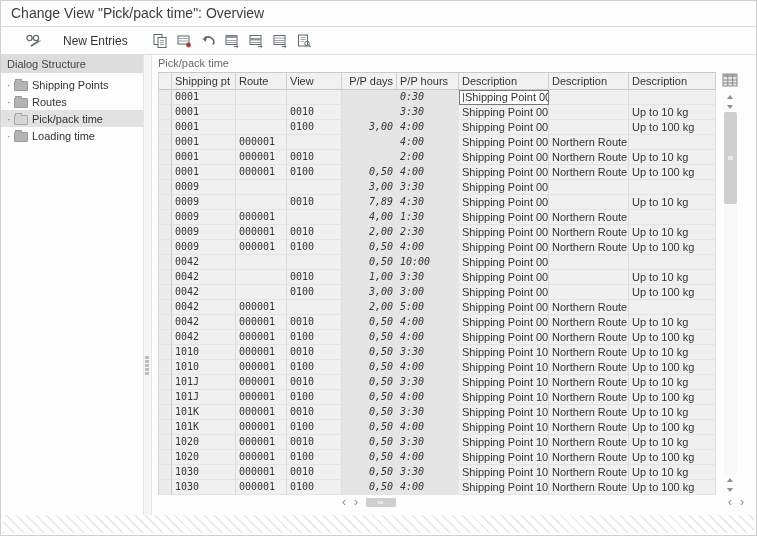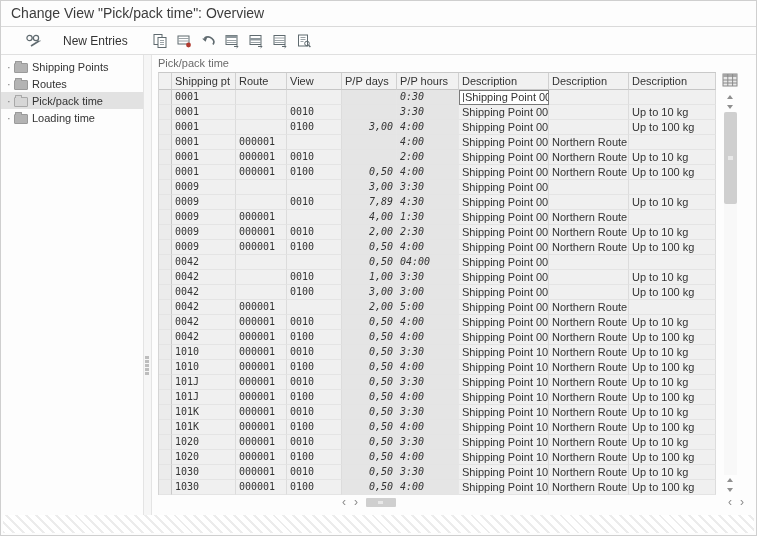--- a/index.html
+++ b/index.html
@@ -40,21 +40,21 @@
   .th{background:#f1f1f1;border-right:1px solid #d0d0d0;border-bottom:1px solid #c6c6c6;height:17px;line-height:17px;font-size:11px;color:#333;padding:0 3px;box-sizing:border-box;overflow:hidden;white-space:nowrap;flex:none;}
   .td{border-right:1px solid #dcdcdc;border-bottom:1px solid #e4e4e4;height:15px;line-height:14px;font-size:11px;color:#333;padding:0 3px;box-sizing:border-box;overflow:hidden;white-space:nowrap;flex:none;}
   .key,.ro{background:#f0f0f0;}
   .edit{background:#e5e5e5;border-right-color:#e6e6e6;font-style:italic;}
   .mono{font-family:"DejaVu Sans Mono",monospace;font-size:10px;}
   .num{text-align:right;}
   .sel-cell{background:#ececec;border-right:1px solid #c9c9c9;}
   .focused{background:#fff;border:1px solid #7a7a7a;line-height:12px;}
   .focused::before{content:"";display:inline-block;width:1px;height:9px;background:#555;margin-right:1px;vertical-align:-1px;}
   .w-sel{width:13px;}.w-ship{width:64px;}.w-route{width:51px;}.w-wgt{width:55px;}
-  .w-days{width:55px;}.w-hrs{width:62px;}.w-d1{width:90px;}.w-d2{width:80px;}.w-d3{width:87px;flex:1;}
+  .w-days{width:55px;text-align:right;}.w-hrs{width:62px;}.w-d1{width:90px;}.w-d2{width:80px;}.w-d3{width:87px;flex:1;}
 
   
   .vstrip{width:20px;flex:none;display:flex;flex-direction:column;align-items:center;padding-left:4px;}
   .vs-grid{width:16px;height:15px;margin:1px 0 4px 0;cursor:pointer;}
   .tri{width:0;height:0;border-left:3px solid transparent;border-right:3px solid transparent;cursor:pointer;margin:3px 0;}
   .tri.up{border-bottom:4px solid #8f8f8f;}
   .tri.down{border-top:4px solid #8f8f8f;}
   .vtrack{flex:1;width:13px;display:flex;flex-direction:column;align-items:center;background:#f8f8f8;}
   .vthumb{width:13px;height:92px;background:#cfcfcf;border-radius:2px;position:relative;cursor:pointer;}
   .vthumb::after{content:"";position:absolute;left:4px;top:44px;width:5px;height:4px;background:#e8e8e8;}
@@ -137,20 +137,21 @@
         <path d="M4.5 4.5h5M4.5 6.5h5M4.5 8.5h3" stroke="#9aa2a6"></path>
         <circle cx="11" cy="10.5" r="2.3" fill="none" stroke="#5f6a6f"></circle>
         <path d="M12.6 12.2 l1.8 1.8" stroke="#5f6a6f" stroke-width="1.4"></path>
       </svg>
     </span>
   </div>
 
   <div class="content">
 
     <div class="sidebar">
+      <div class="sb-header">Dialog Structure</div>
       <div class="tree">
           <div class="tree-item">
             <div class="bullet">·</div>
             <div class="folder"></div>
             <div class="tree-label" style="display: inline;">Shipping Points</div>
           </div>
           <div class="tree-item">
             <div class="bullet">·</div>
             <div class="folder"></div>
             <div class="tree-label" style="display: inline;">Routes</div>
@@ -315,21 +316,21 @@
                 <div class="td w-d1 ro">Shipping Point 0009</div>
                 <div class="td w-d2 ro">Northern Route</div>
                 <div class="td w-d3 ro">Up to 100 kg</div>
               </div>
               <div class="tr">
                 <div class="td w-sel sel-cell"></div>
                 <div class="td w-ship key mono">0042</div>
                 <div class="td w-route key mono"></div>
                 <div class="td w-wgt key mono"></div>
                 <div class="td w-days edit num mono">0,50</div>
-                <div class="td w-hrs edit mono">04:00</div>
+                <div class="td w-hrs edit mono">10:00</div>
                 <div class="td w-d1 ro">Shipping Point 0001</div>
                 <div class="td w-d2 ro"></div>
                 <div class="td w-d3 ro"></div>
               </div>
               <div class="tr">
                 <div class="td w-sel sel-cell"></div>
                 <div class="td w-ship key mono">0042</div>
                 <div class="td w-route key mono"></div>
                 <div class="td w-wgt key mono">0010</div>
                 <div class="td w-days edit num mono">1,00</div>

